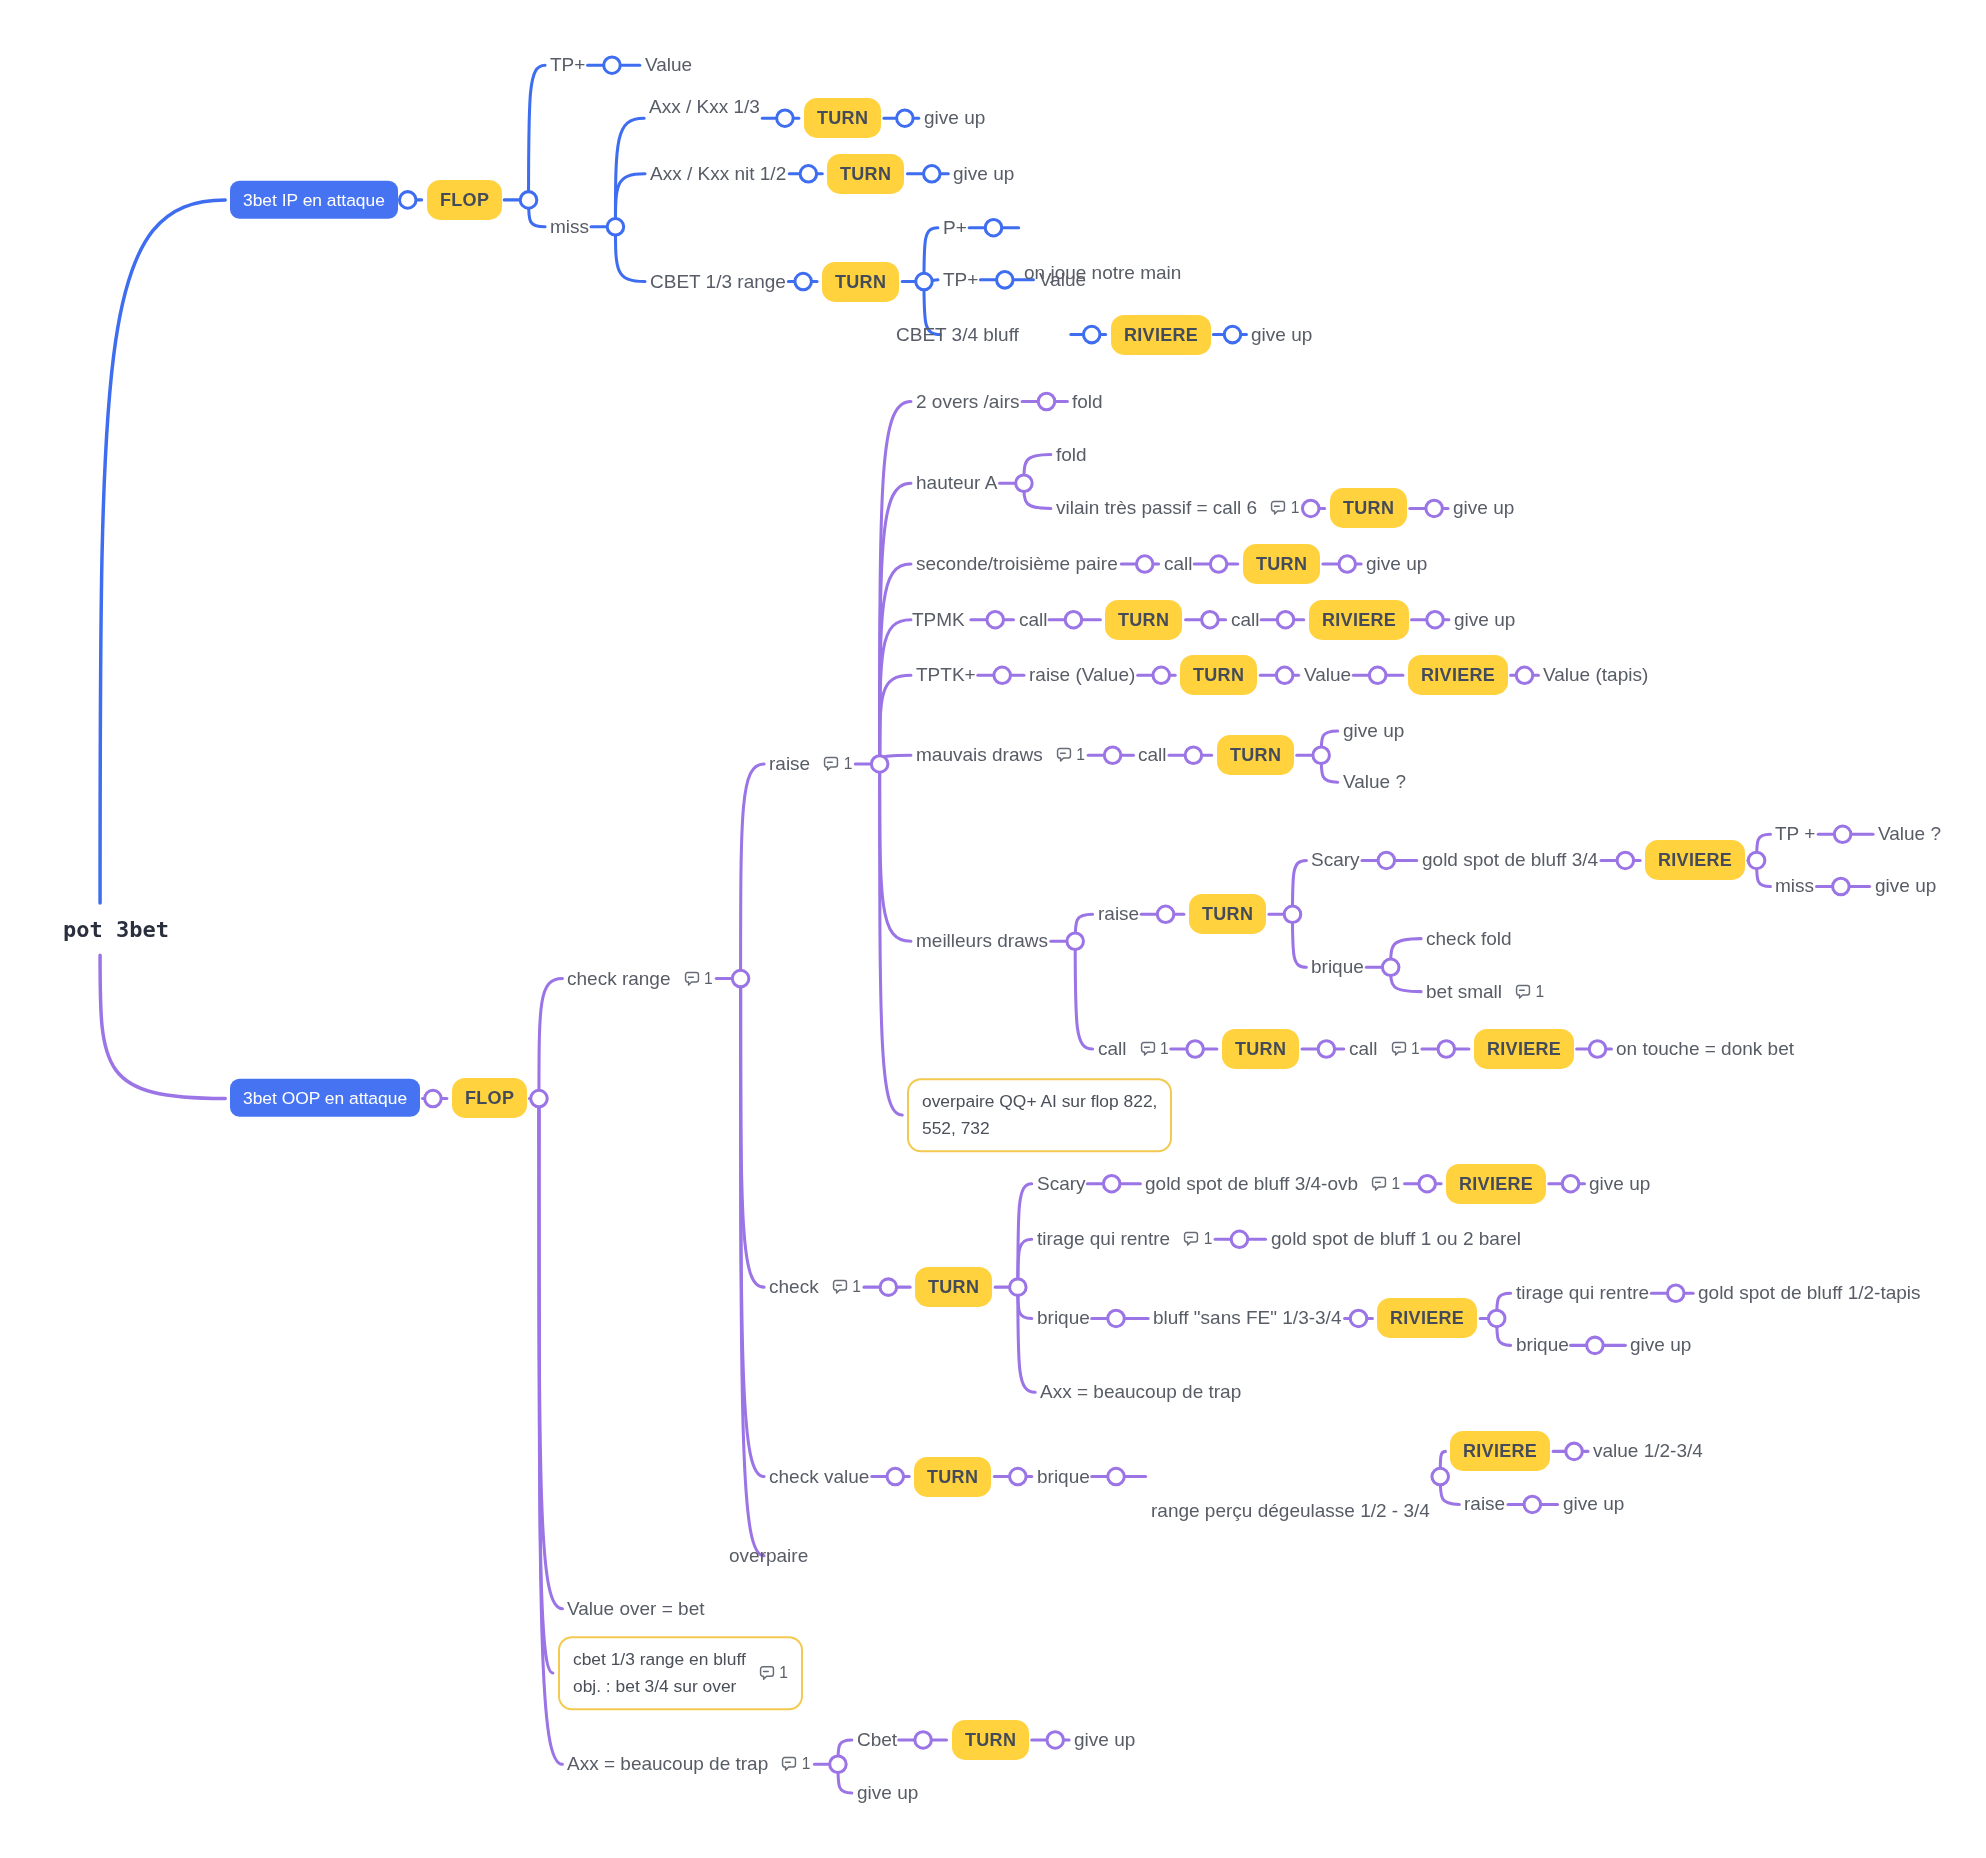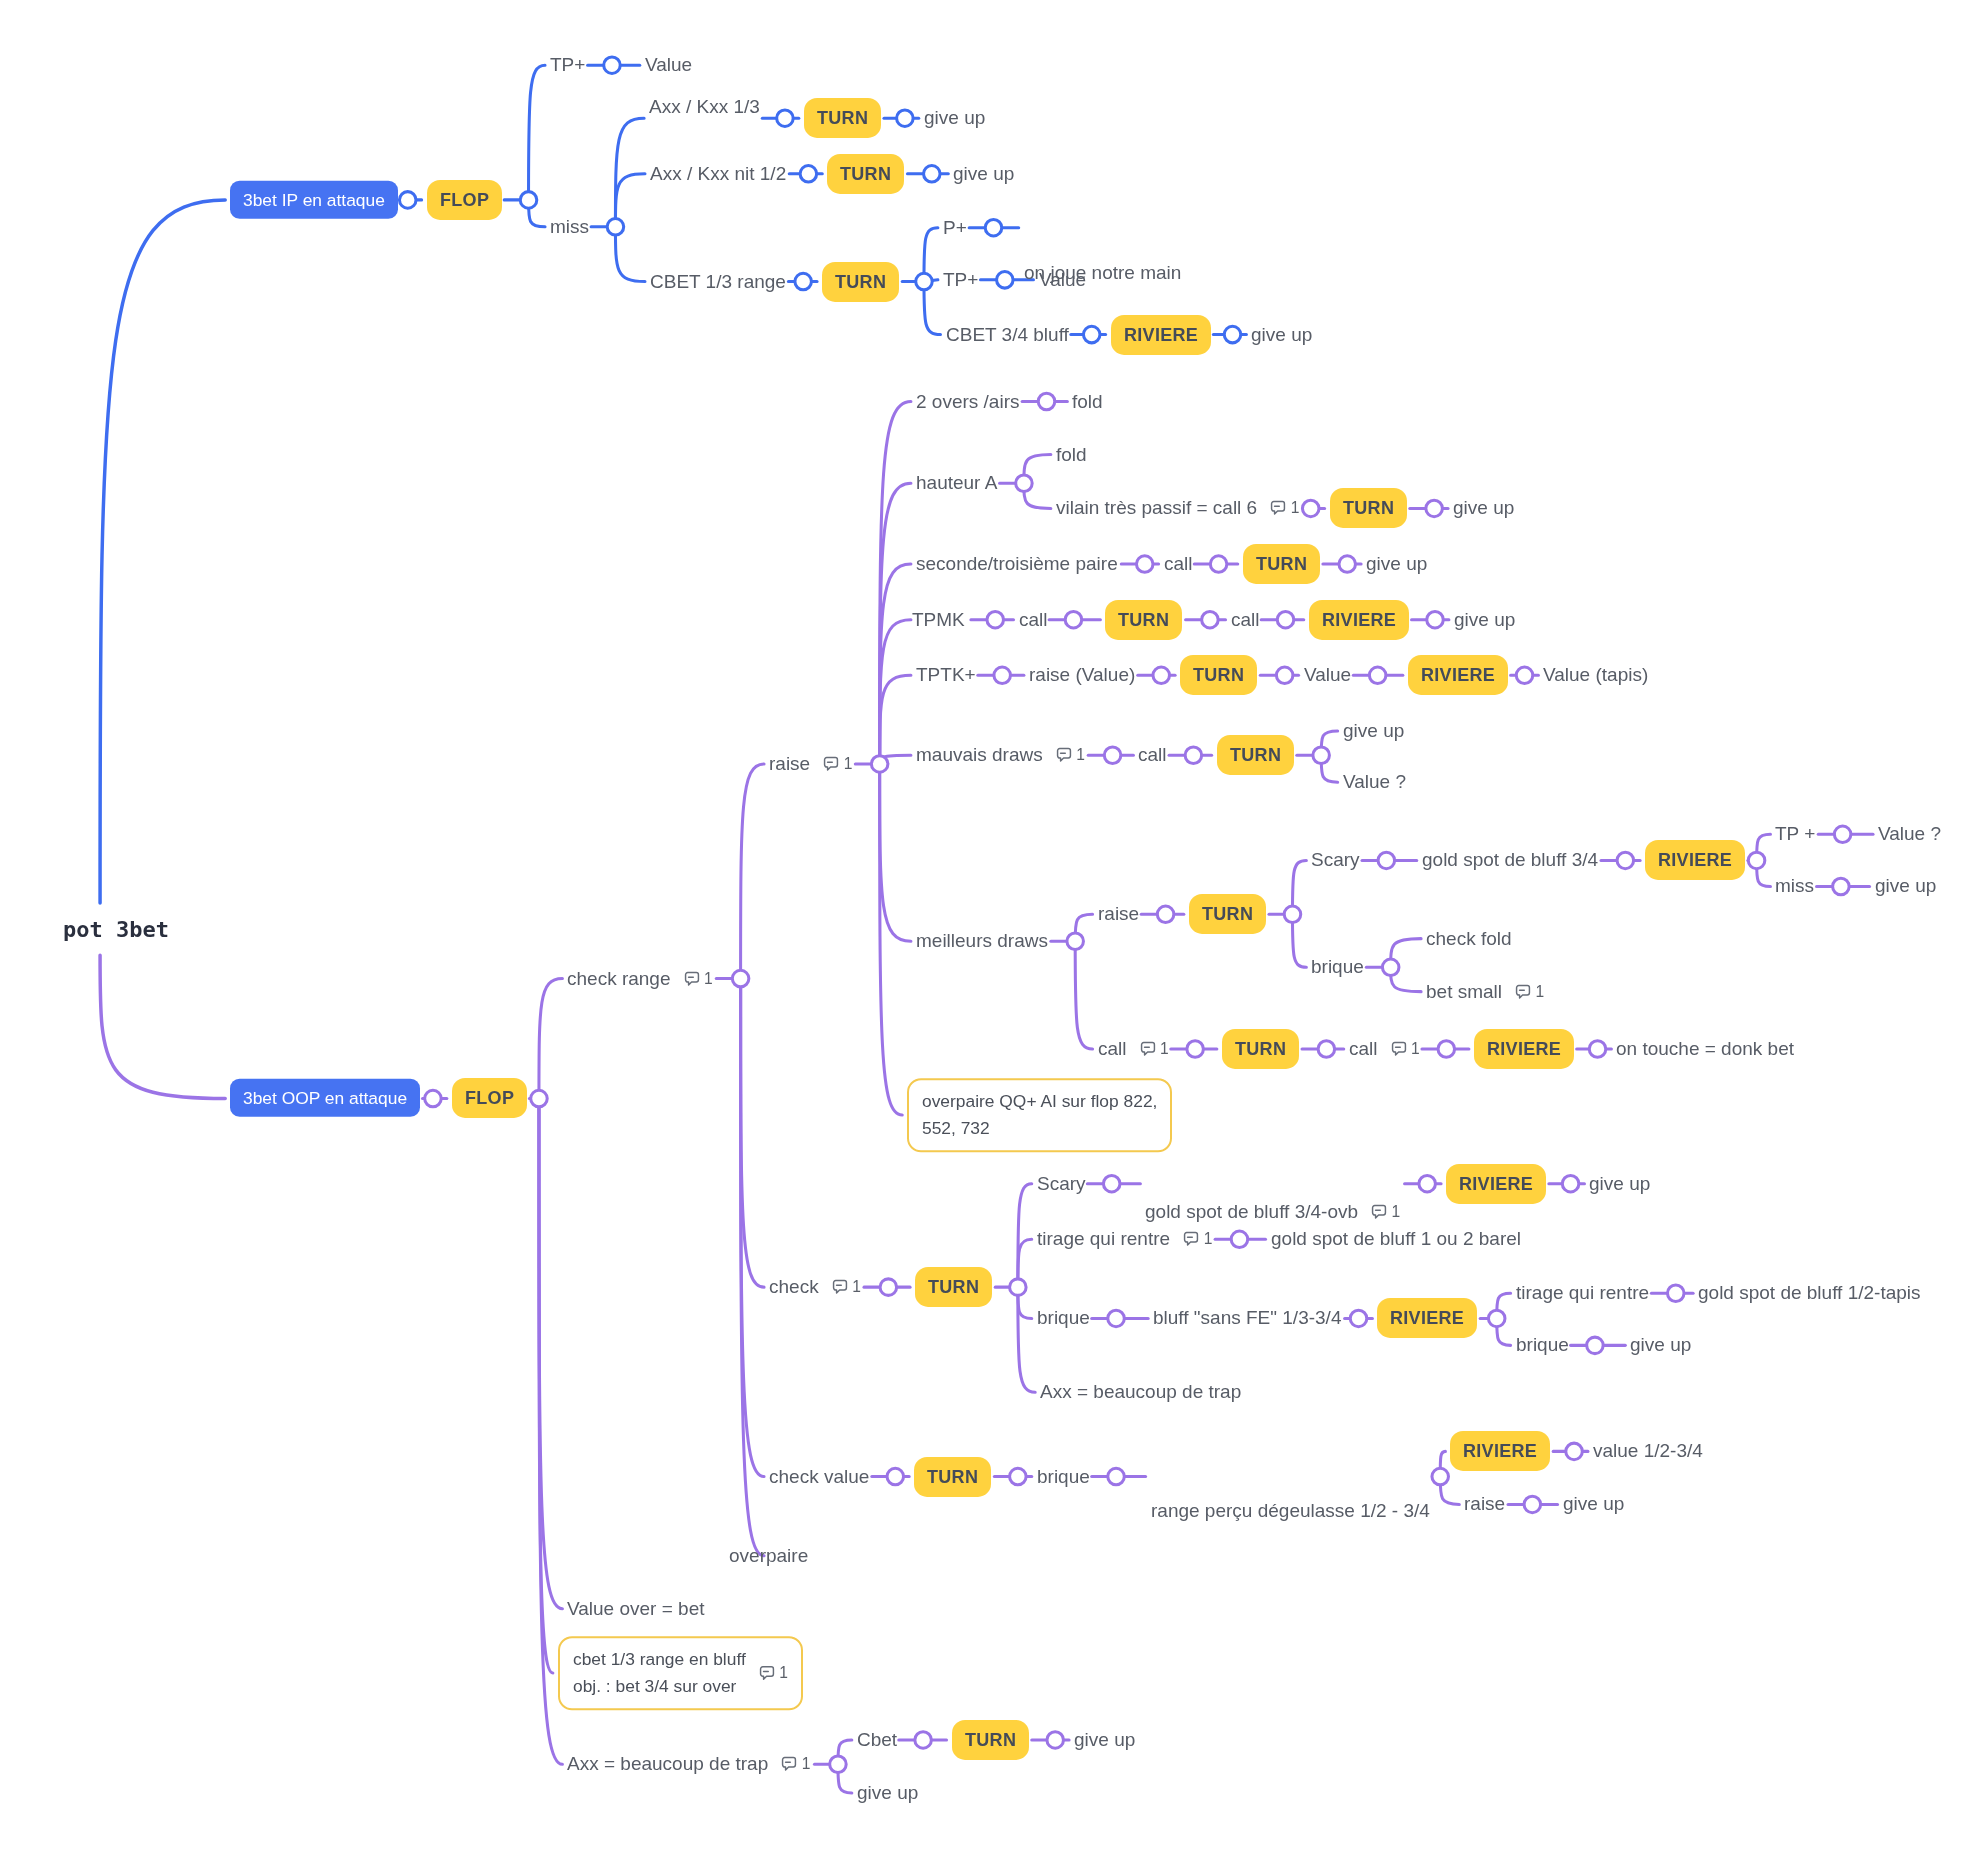--- a/index.html
+++ b/index.html
@@ -318,21 +318,21 @@
     </div>
     <div class="node text" style="left: 1024px; top: 228px; margin-top: 45px;">
       <span class="lbl">on joue notre main</span>
     </div>
     <div class="node text" style="left: 943px; top: 280px;">
       <span class="lbl">TP+</span>
     </div>
     <div class="node text" style="left: 1039px; top: 280px;">
       <span class="lbl">Value</span>
     </div>
-    <div class="node text" style="left: 946px; top: 335px;">
+    <div class="node text" style="left: 896px; top: 335px;">
       <span class="lbl">CBET 3/4 bluff</span>
     </div>
     <div class="node pill-yellow" style="left: 1111px; top: 335px;">
       <span class="lbl">RIVIERE</span>
     </div>
     <div class="node text" style="left: 1251px; top: 335px;">
       <span class="lbl">give up</span>
     </div>
     <div class="node pill-blue" style="left: 230px; top: 1098px;">
       <span class="lbl">3bet OOP en attaque</span>
@@ -548,21 +548,21 @@
         </svg>
         <span class="cnum">1</span>
       </span>
     </div>
     <div class="node pill-yellow" style="left: 915px; top: 1287px;">
       <span class="lbl">TURN</span>
     </div>
     <div class="node text" style="left: 1037px; top: 1184px;">
       <span class="lbl">Scary</span>
     </div>
-    <div class="node text" style="left: 1145px; top: 1184px; margin-top: 28px;">
+    <div class="node text" style="left: 1145px; top: 1184px;">
       <span class="lbl">gold spot de bluff 3/4-ovb</span>
       <span class="comment">
         <svg width="18" height="18" viewBox="0 0 21 21">
           <path d="M5.5 3h10a2.5 2.5 0 0 1 2.5 2.5v6a2.5 2.5 0 0 1-2.5 2.5H10l-3.5 3.5V14H5.5A2.5 2.5 0 0 1 3 11.5v-6A2.5 2.5 0 0 1 5.5 3 Z" fill="none" stroke="#676D78" stroke-width="1.7" stroke-linejoin="round"></path>
           <line x1="6.5" y1="8.5" x2="12" y2="8.5" stroke="#676D78" stroke-width="1.7" stroke-linecap="round"></line>
         </svg>
         <span class="cnum">1</span>
       </span>
     </div>
     <div class="node pill-yellow" style="left: 1446px; top: 1184px;">

